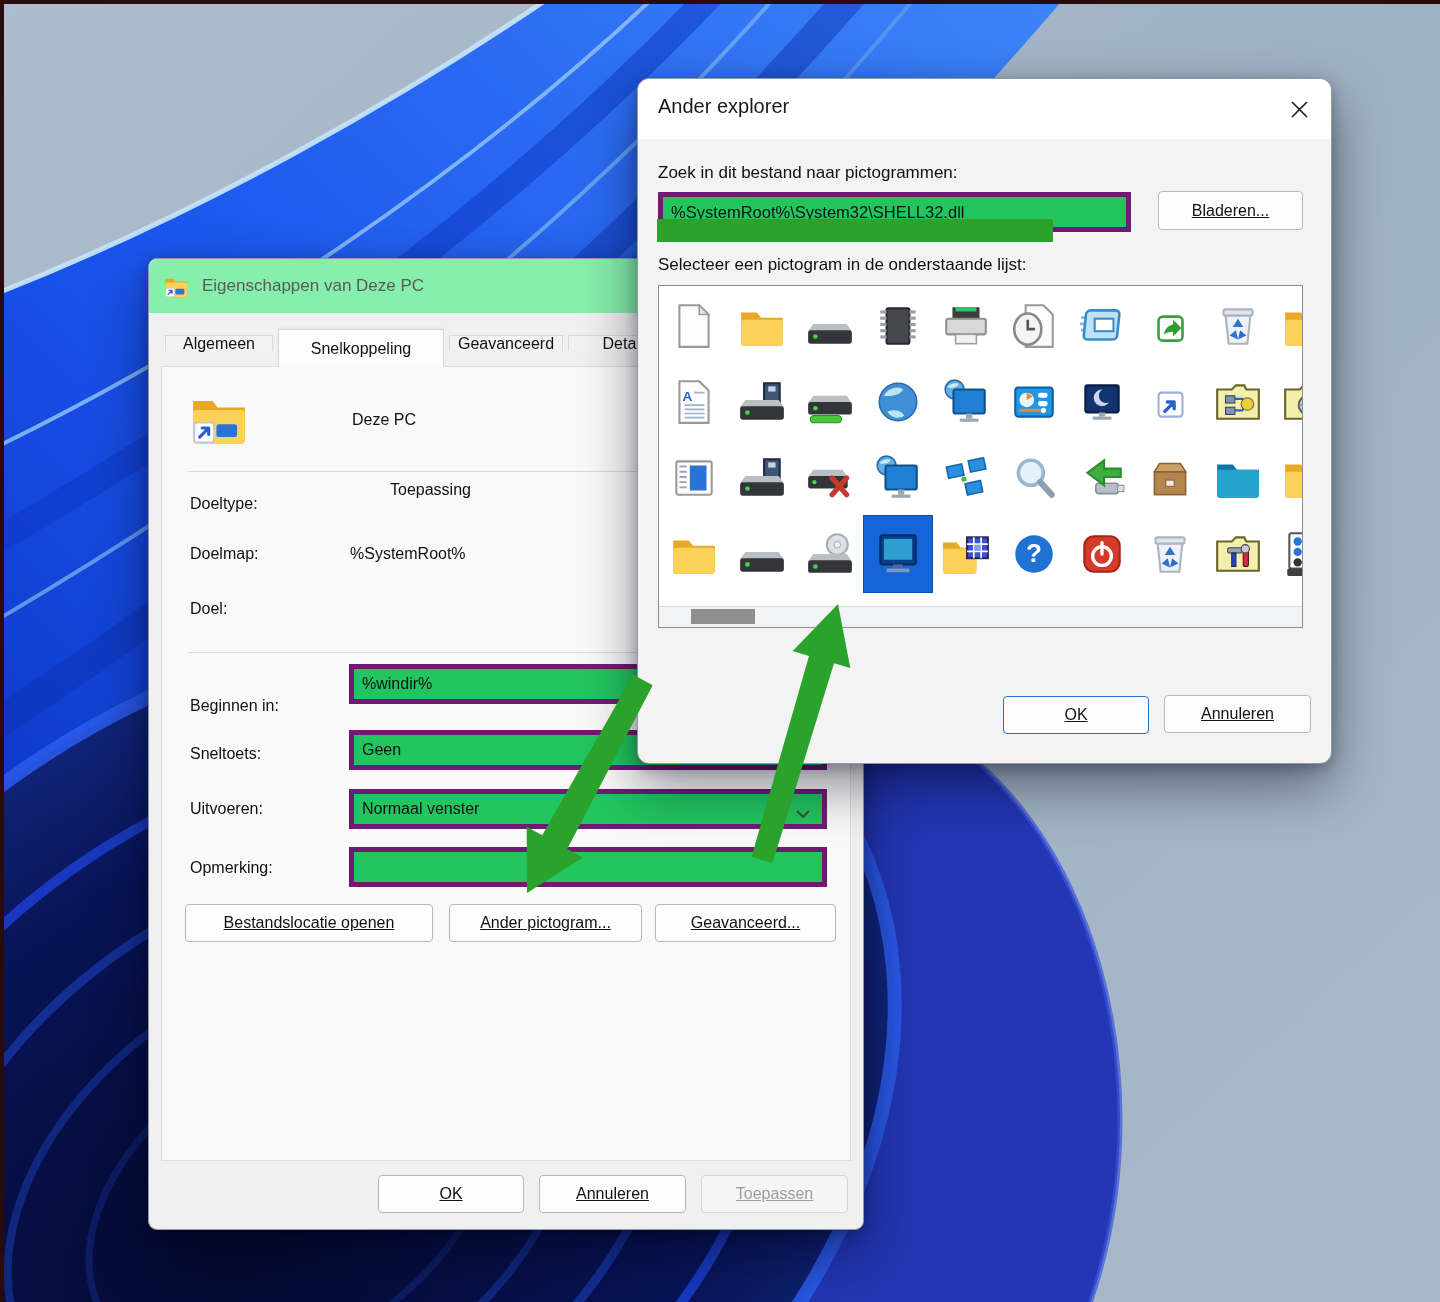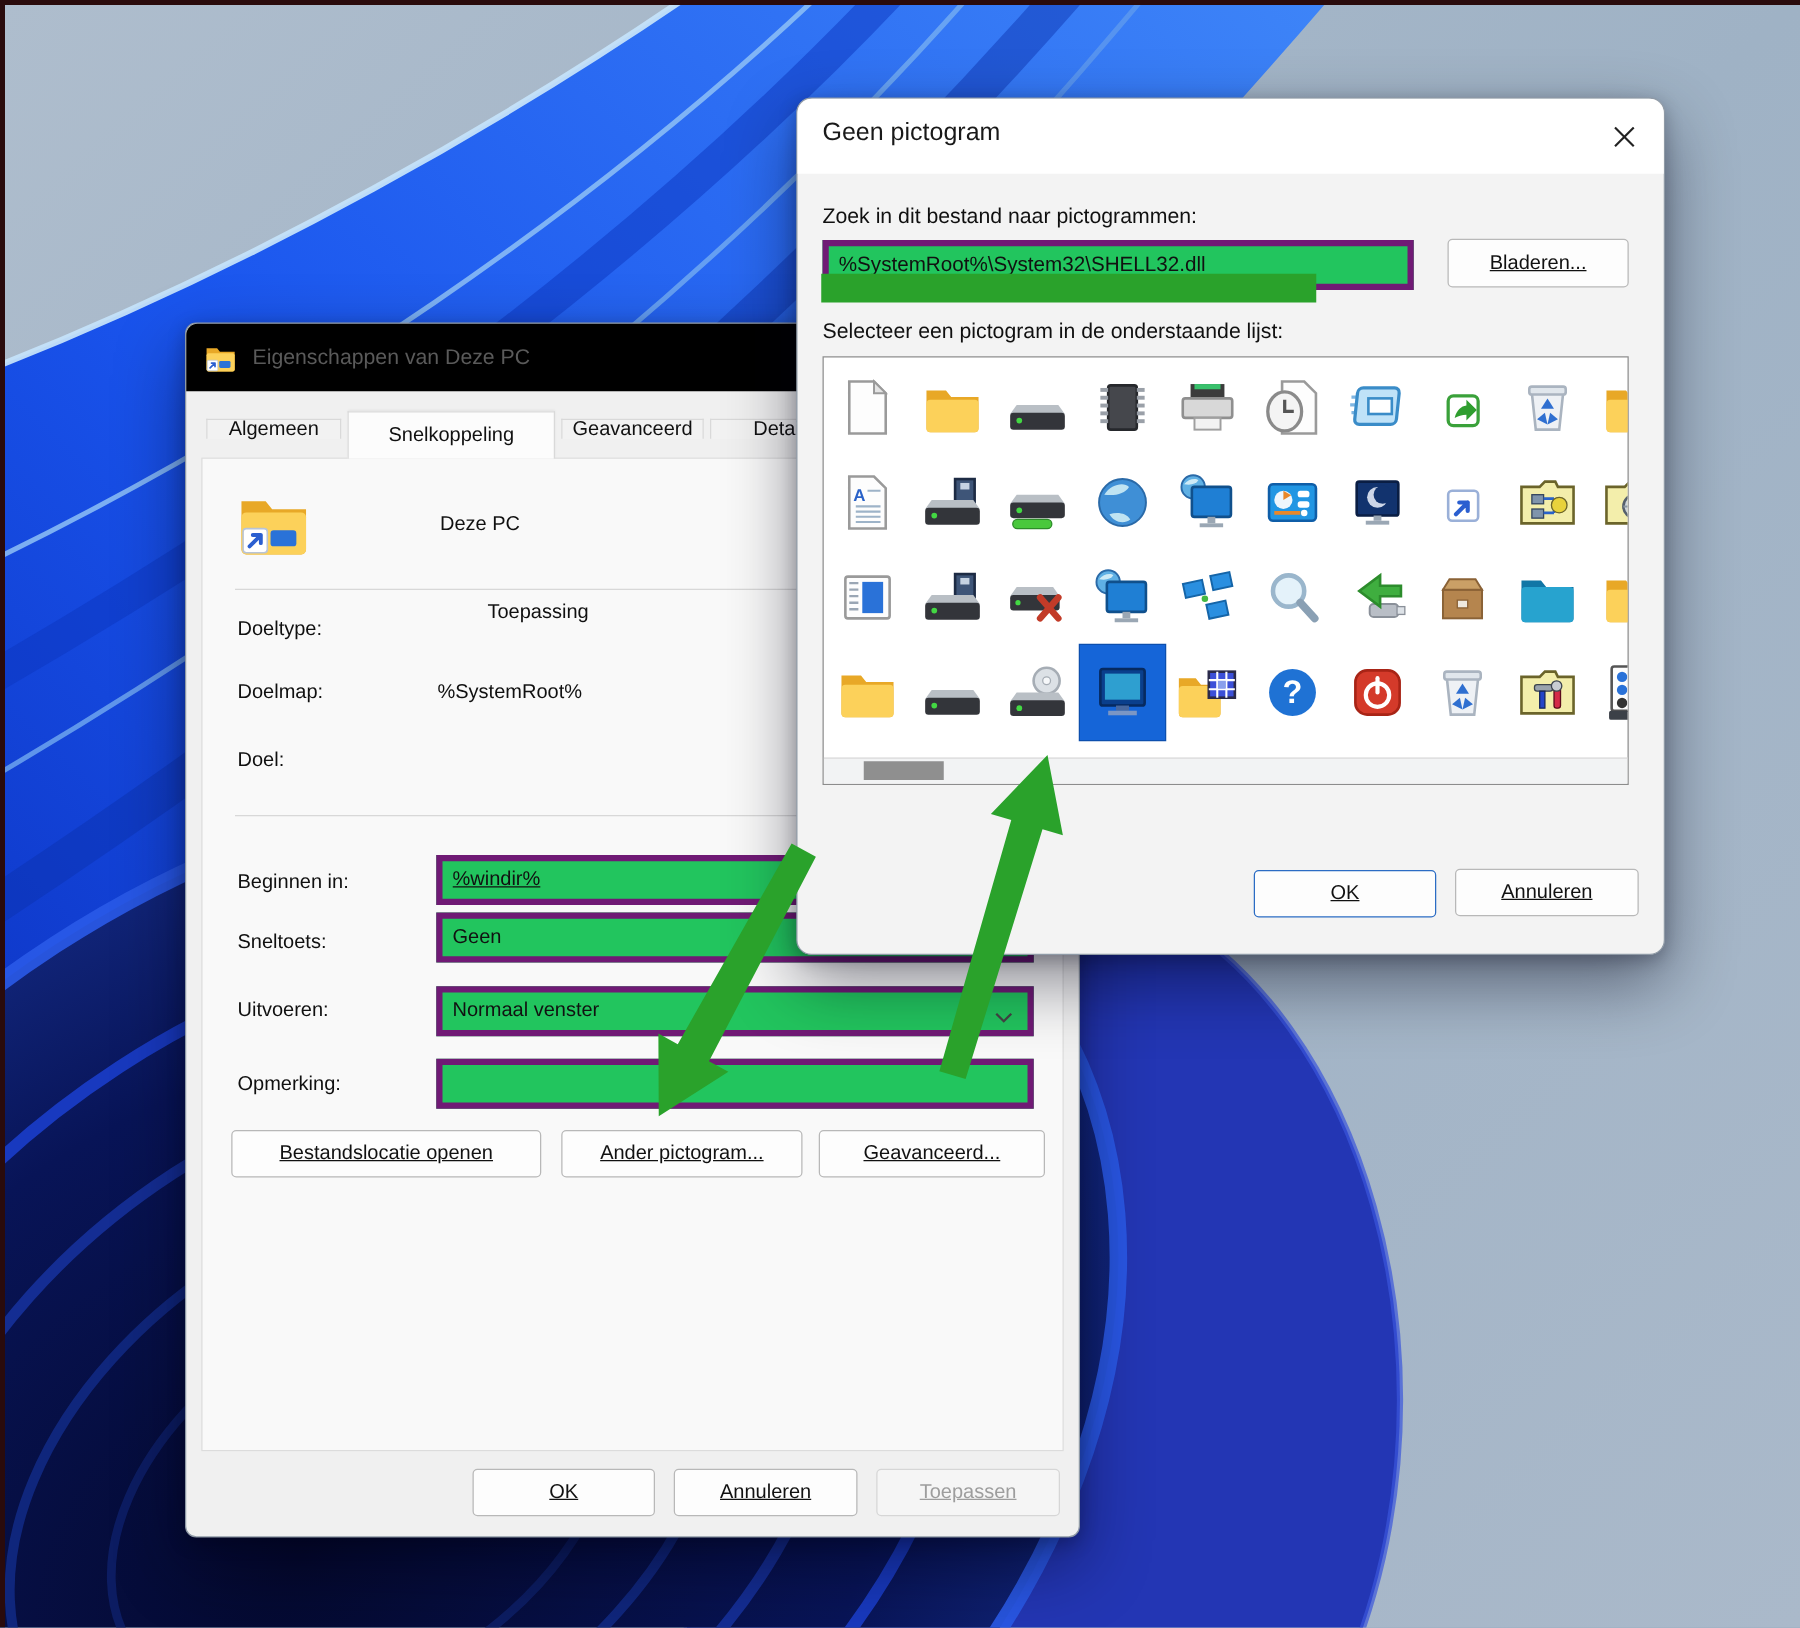--- a/index.html
+++ b/index.html
@@ -18,21 +18,21 @@
        font-size:16px;font-family:inherit;padding:0 8px;box-sizing:border-box;outline:none;}
   .btn{position:absolute;background:#fdfdfd;border:1px solid #b8b8b8;border-radius:4px;
        font-size:16px;color:#111;font-family:inherit;display:flex;align-items:center;
        justify-content:center;box-sizing:border-box;cursor:default;text-decoration:underline;}
   .btn.dis{color:#9d9d9d;background:#f5f5f5;border-color:#d6d6d6;}
   .btn.def{border:1.6px solid #2b6cc4;}
   .lbl{position:absolute;font-size:16px;color:#101010;white-space:nowrap;}
 
   
   #propwin{left:148px;top:258px;width:714px;height:970px;border-radius:9px;z-index:10;}
-  #prop-titlebar{position:absolute;left:0;top:0;right:0;height:54px;background:#000000;
+  #prop-titlebar{position:absolute;left:0;top:0;right:0;height:54px;background:#86efac;
                  border-radius:9px 9px 0 0;display:flex;align-items:center;}
   #prop-title{font-size:17px;color:#5a5a5a;margin-left:12px;}
   .tab{position:absolute;background:#f2f2f2;border:1px solid #d9d9d9;border-bottom:none;
        font-size:16px;color:#111;display:flex;align-items:center;justify-content:center;
        top:76px;height:16px;box-sizing:border-box;}
   .tab.active{background:#fcfcfc;top:70px;height:38px;z-index:3;
               box-shadow:0 -1px 2px rgba(0,0,0,.06);}
   #tabpage{position:absolute;left:12px;top:107px;width:688px;height:793px;background:#f9f9f9;
            border:1px solid #dcdcdc;z-index:2;}
   .hdiv{position:absolute;height:1px;background:#d8d8d8;}
@@ -338,21 +338,21 @@
     <span class="lbl" style="left:188px;top:114px;margin-left:40px;">Toepassing</span>
 
     <span class="lbl" style="left:28px;top:178px;">Doelmap:</span>
     <span class="lbl" style="left:188px;top:178px;">%SystemRoot%</span>
 
     <span class="lbl" style="left:28px;top:233px;">Doel:</span>
 
     <div class="hdiv" style="left:26px;top:285px;width:636px;"></div>
 
     <span class="lbl" style="left:28px;top:318px;margin-top:12px;">Beginnen in:</span>
-    <input class="tin" style="left: 187px; top: 317px; width: 478px; height: 40px; text-decoration: underline;" value="%windir%">
+    <input class="tin" style="left: 187px; top: 297px; width: 478px; height: 40px;" value="%windir%">
 
     <span class="lbl" style="left:28px;top:378px;">Sneltoets:</span>
     <input class="tin" style="left: 187px; top: 363px; width: 478px; height: 40px;" value="Geen">
 
     <span class="lbl" style="left:28px;top:433px;">Uitvoeren:</span>
     <div class="tin" style="left:187px;top:422px;width:478px;height:40px;display:flex;align-items:center;">
       <span>Normaal venster</span>
       <svg width="14" height="9" style="position:absolute;right:12px;top:16px" viewBox="0 0 14 9">
           <path d="M1 1l6 6 6-6" stroke="#444" stroke-width="1.8" fill="none"></path>
         </svg>
@@ -366,21 +366,21 @@
     <div class="btn" style="left:493px;top:537px;width:181px;height:38px;">Geavanceerd...</div>
   </div>
 
   <div class="btn" style="left:229px;top:916px;width:146px;height:38px;">OK</div>
   <div class="btn" style="left:390px;top:916px;width:147px;height:38px;">Annuleren</div>
   <div class="btn dis" style="left:552px;top:916px;width:147px;height:38px;">Toepassen</div>
 </div>
 
 <div id="icondlg" class="window">
   <div id="icd-titlebar">
-    <span id="icd-title">Geen pictogram</span>
+    <span id="icd-title">Ander explorer</span>
     <div id="icd-close">
       <svg width="17" height="17" viewBox="0 0 17 17">
           <path d="M1 1l15 15M16 1L1 16" stroke="#222" stroke-width="1.7"></path>
         </svg>
     </div>
   </div>
 
   <span class="lbl" style="left:20px;top:84px;font-size:17px;">Zoek in dit bestand naar pictogrammen:</span>
   <input class="tin" style="left: 20px; top: 113px; width: 473px; height: 40px; font-size: 16.5px;" value="%SystemRoot%\System32\SHELL32.dll">
   <div class="btn" style="left:520px;top:112px;width:145px;height:39px;">Bladeren...</div>

